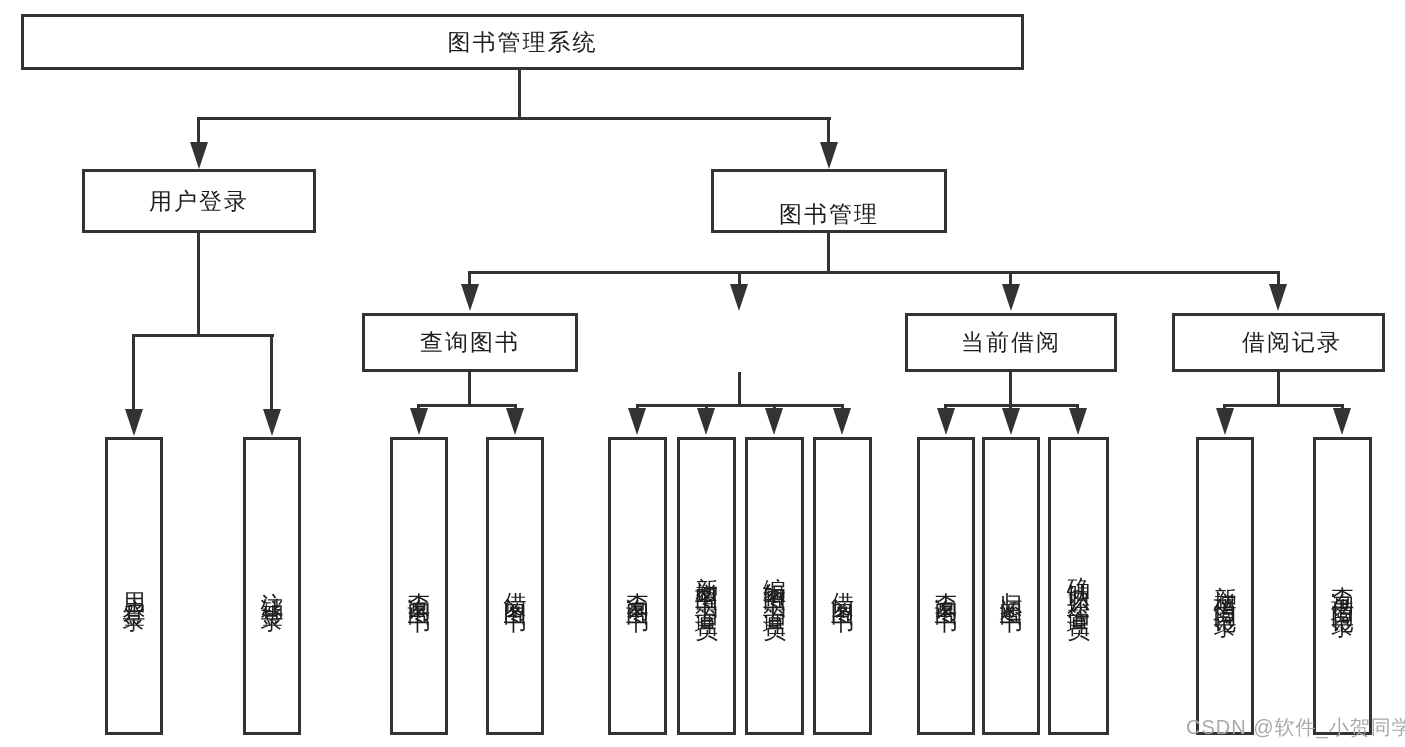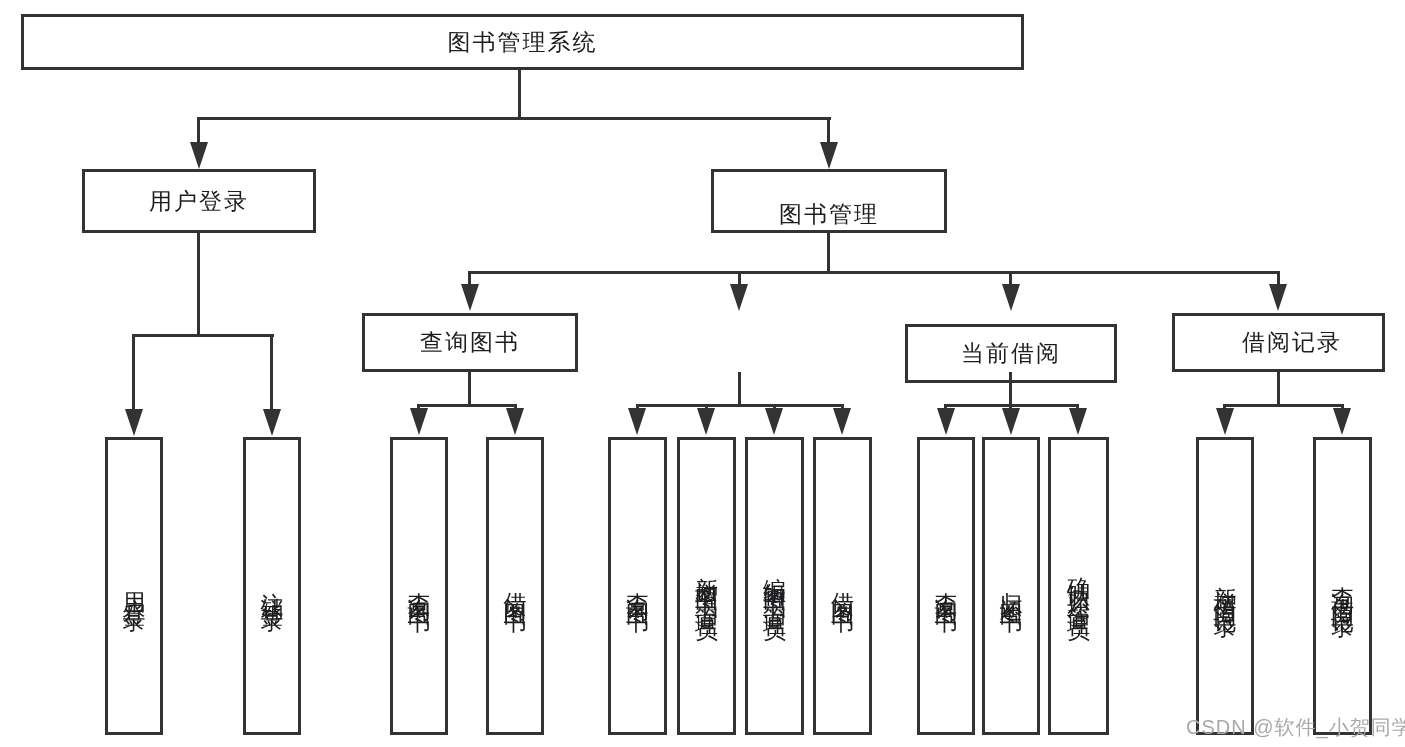--- a/index.html
+++ b/index.html
@@ -55,21 +55,21 @@
   <div class="vline" style="left:738px;top:271px;height:16px;"></div>
   <div class="arrow" style="left:730px;top:284px;"></div>
   <div class="vline" style="left:1009px;top:271px;height:16px;"></div>
   <div class="arrow" style="left:1002px;top:284px;"></div>
   <div class="vline" style="left:1277px;top:271px;height:16px;"></div>
   <div class="arrow" style="left:1269px;top:284px;"></div>
 
   <div class="box" style="left:362px;top:313px;width:216px;height:59px;">
     <span>查询图书</span>
   </div>
-  <div class="box" style="left:905px;top:324px;width:212px;height:59px;">
+  <div class="box" style="left:905px;top:313px;width:212px;height:59px;">
     <span>当前借阅</span>
   </div>
   <div class="box" style="left:1172px;top:313px;width:213px;height:59px;padding-left:27px;">
     <span>借阅记录</span>
   </div>
 
   <div class="vline" style="left:468px;top:372px;height:35px;"></div>
   <div class="hline" style="left:417px;top:404px;width:100px;"></div>
   <div class="vline" style="left:417px;top:404px;height:10px;"></div>
   <div class="arrow" style="left:410px;top:408px;"></div>

